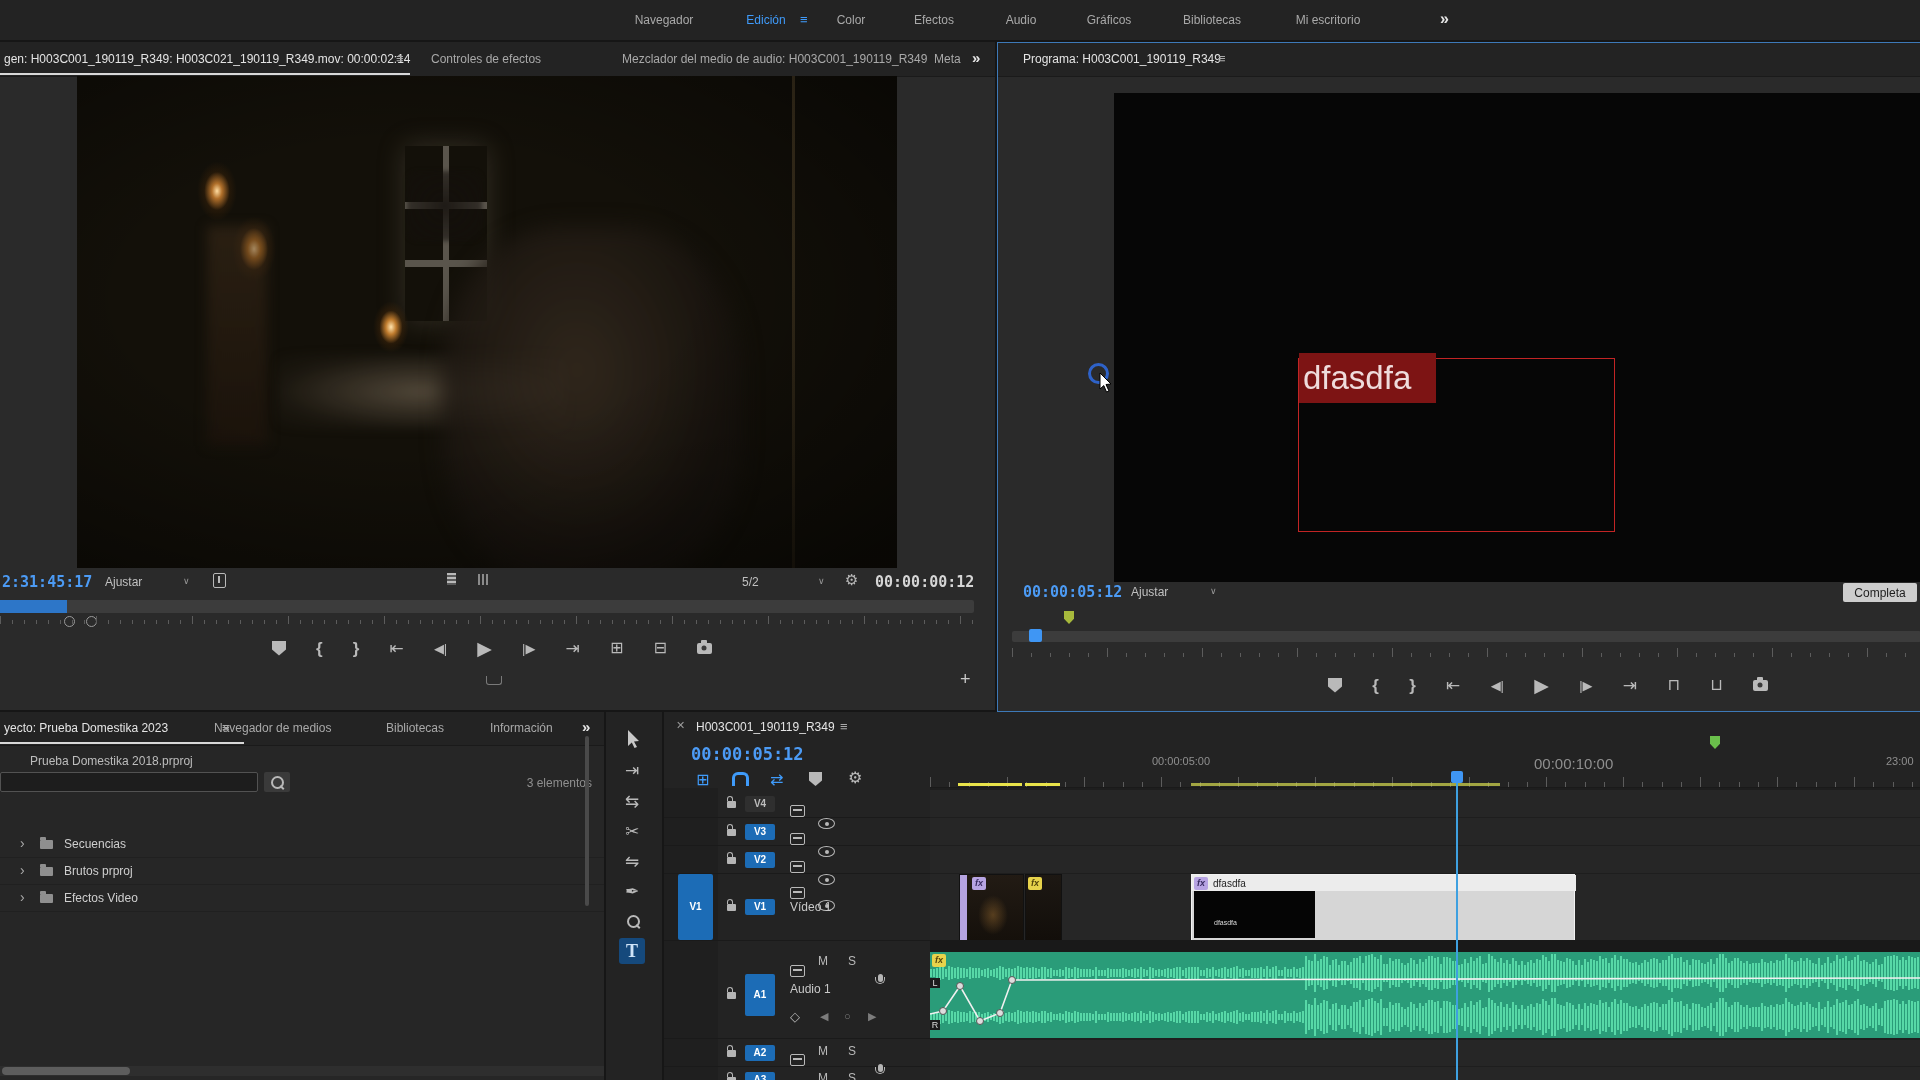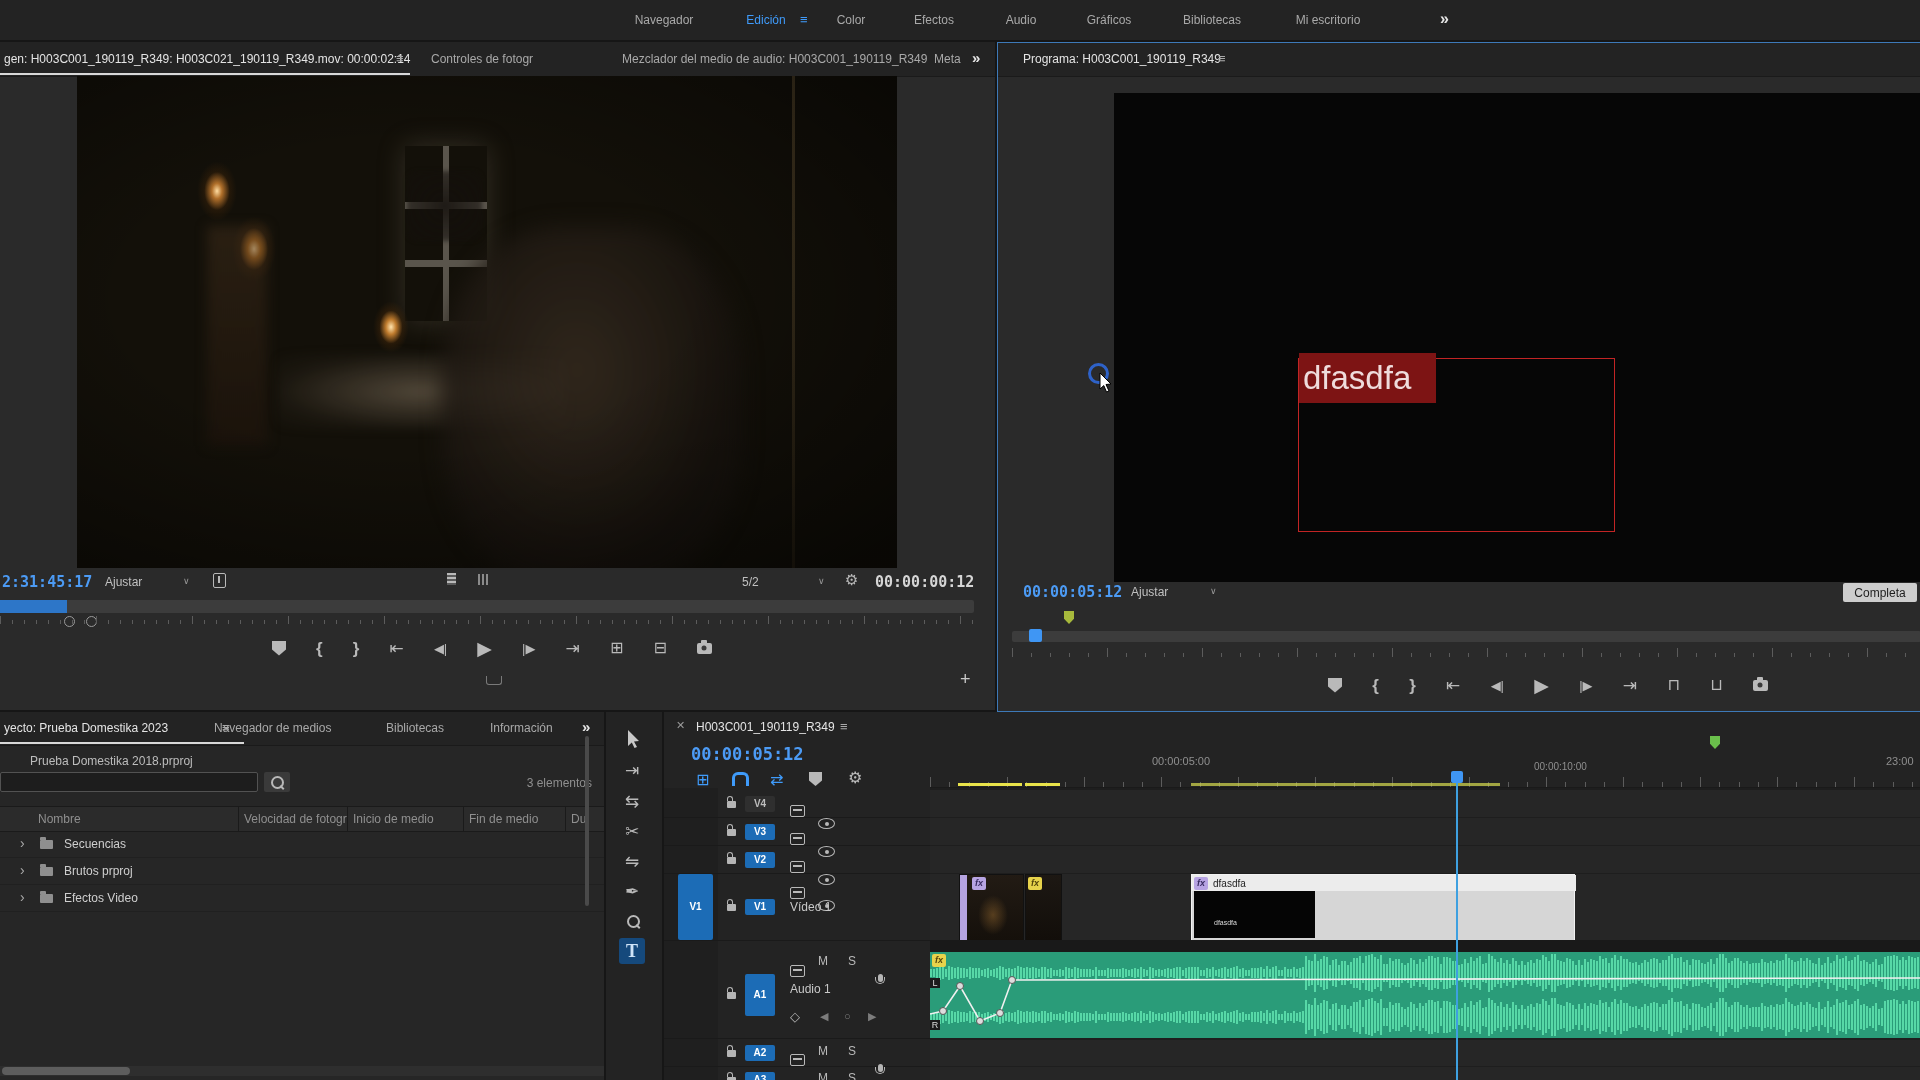--- a/index.html
+++ b/index.html
@@ -74,21 +74,21 @@
     <span class="abs tabtxt" style="left:1328px;top:13px;transform:translateX(-50%);">Mi escritorio</span>
     <span class="abs bright" style="left:1440px;top:10px;font-size:16px;font-weight:bold;">»</span>
   </div>
 
   <div class="panel" style="left:0;top:42px;width:995px;height:668px;background:#2a2a2a;">
 
     <div class="abs" style="left:0;top:0;width:995px;height:34px;background:#232323;border-bottom:1px solid #1a1a1a;">
       <span class="abs tabtxt tabactive" style="left:4px;top:10px;">gen: H003C001_190119_R349: H003C021_190119_R349.mov: 00:00:02:14</span>
       <span class="abs menu-glyph" style="left:396px;top:9px;">≡</span>
       <div class="underline" style="left:0;top:31px;width:410px;"></div>
-      <span class="abs tabtxt" style="left:431px;top:10px;">Controles de fotogr</span>
+      <span class="abs tabtxt" style="left:431px;top:10px;">Controles de efectos</span>
       <span class="abs tabtxt" style="left:622px;top:10px;">Mezclador del medio de audio: H003C001_190119_R349</span>
       <span class="abs tabtxt" style="left:934px;top:10px;">Meta</span>
       <span class="abs bright" style="left:972px;top:7px;font-size:15px;font-weight:bold;">»</span>
     </div>
 
     <div class="abs" style="left:77px;top:34px;width:820px;height:492px;background:#131009;overflow:hidden;">
       <div class="abs" style="left:120px;top:85px;width:40px;height:60px;background:radial-gradient(ellipse at center,#ffdca0 0%,#b06f2a 18%,rgba(90,50,10,0.25) 45%,transparent 70%);"></div>
       <div class="abs" style="left:155px;top:140px;width:44px;height:66px;background:radial-gradient(ellipse at center,#ffd79a 0%,#a5661f 20%,rgba(80,45,10,0.25) 45%,transparent 70%);"></div>
       <div class="abs" style="left:130px;top:150px;width:60px;height:220px;background:linear-gradient(180deg,rgba(70,50,30,0.45),rgba(30,20,12,0.7));filter:blur(6px);"></div>
       <div class="abs" style="left:328px;top:70px;width:82px;height:175px;background:linear-gradient(180deg,#4a463f,#38342e);box-shadow:0 0 28px rgba(150,140,120,0.25);
@@ -327,31 +327,20 @@
       <span class="abs tabtxt" style="left:490px;top:9px;">Información</span>
       <span class="abs bright" style="left:582px;top:6px;font-size:15px;font-weight:bold;">»</span>
     </div>
     <span class="abs txt" style="left:30px;top:42px;color:#bdbdbd;">Prueba Domestika 2018.prproj</span>
     <input class="abs" style="left: 0px; top: 60px; width: 248px; height: 18px; background: rgb(29, 29, 29); border: 1px solid rgb(82, 82, 82); border-radius: 2px; color: rgb(204, 204, 204); font-size: 11px; padding: 0px 4px;">
     <div class="abs" style="left:264px;top:60px;width:26px;height:20px;background:#3a3a3a;border-radius:2px;display:flex;align-items:center;justify-content:center;">
       <div class="mag"></div>
     </div>
     <span class="abs txt dim" style="left:592px;top:64px;transform:translateX(-100%);">3 elementos</span>
 
-    <div class="abs" style="left:0;top:94px;width:604px;height:24px;background:#2b2b2b;border-top:1px solid #1a1a1a;border-bottom:1px solid #1a1a1a;">
-      <span class="abs txt dim" style="left:38px;top:5px;">Nombre</span>
-      <span class="abs txt dim" style="left:244px;top:5px;">Velocidad de fotogr</span>
-      <span class="abs txt dim" style="left:353px;top:5px;">Inicio de medio</span>
-      <span class="abs txt dim" style="left:469px;top:5px;">Fin de medio</span>
-      <span class="abs txt dim" style="left:571px;top:5px;">Du</span>
-      <div class="abs" style="left:238px;top:0;width:1px;height:24px;background:#1a1a1a;"></div>
-      <div class="abs" style="left:347px;top:0;width:1px;height:24px;background:#1a1a1a;"></div>
-      <div class="abs" style="left:463px;top:0;width:1px;height:24px;background:#1a1a1a;"></div>
-      <div class="abs" style="left:565px;top:0;width:1px;height:24px;background:#1a1a1a;"></div>
-    </div>
 
     <div class="abs" style="left:0;top:119px;width:604px;height:26px;border-bottom:1px solid #202020;">
       <span class="abs menu-glyph" style="left:20px;top:4px;font-size:14px;">›</span>
       <div class="abs folder" style="left:40px;top:9px;"></div>
       <span class="abs txt" style="left:64px;top:6px;color:#cfcfcf;">Secuencias</span>
     </div>
     <div class="abs" style="left:0;top:146px;width:604px;height:26px;border-bottom:1px solid #202020;">
       <span class="abs menu-glyph" style="left:20px;top:4px;font-size:14px;">›</span>
       <div class="abs folder" style="left:40px;top:9px;"></div>
       <span class="abs txt" style="left:64px;top:6px;color:#cfcfcf;">Brutos prproj</span>
@@ -393,21 +382,21 @@
 
     <span class="abs tc" style="left:27px;top:32px;font-size:17px;">00:00:05:12</span>
     <span class="abs blue" style="left:32px;top:58px;font-size:16px;">⊞</span>
     <div class="abs magnet" style="left:68px;top:60px;"></div>
     <span class="abs blue" style="left:106px;top:58px;font-size:16px;">⇄</span>
     <div class="abs shield" style="left:145px;top:60px;width:13px;height:14px;background:#b9b9b9;"></div>
     <span class="abs icon" style="left:184px;top:58px;font-size:16px;">⚙</span>
 
     <div class="abs" style="left:266px;top:33px;width:990px;height:42px;border-bottom:1px solid #1a1a1a;">
       <span class="abs txt dim" style="left:222px;top:10px;font-size:11px;">00:00:05:00</span>
-      <span class="abs txt dim" style="left:604px;top:16px;font-size:10px;">00:00:10:00</span>
+      <span class="abs txt dim" style="left:604px;top:10px;font-size:15px;">00:00:10:00</span>
       <span class="abs txt dim" style="left:956px;top:10px;font-size:11px;">23:00</span>
       <div class="abs" id="tl-ticks" style="left:0;top:26px;width:990px;height:16px;">
           <div class="tick" style="left: 0px; height: 10px;"></div>
           <div class="tick" style="left: 19.25px; height: 5px;"></div>
           <div class="tick" style="left: 38.5px; height: 5px;"></div>
           <div class="tick" style="left: 57.75px; height: 5px;"></div>
           <div class="tick" style="left: 77px; height: 10px;"></div>
           <div class="tick" style="left: 96.25px; height: 5px;"></div>
           <div class="tick" style="left: 115.5px; height: 5px;"></div>
           <div class="tick" style="left: 134.75px; height: 5px;"></div>

